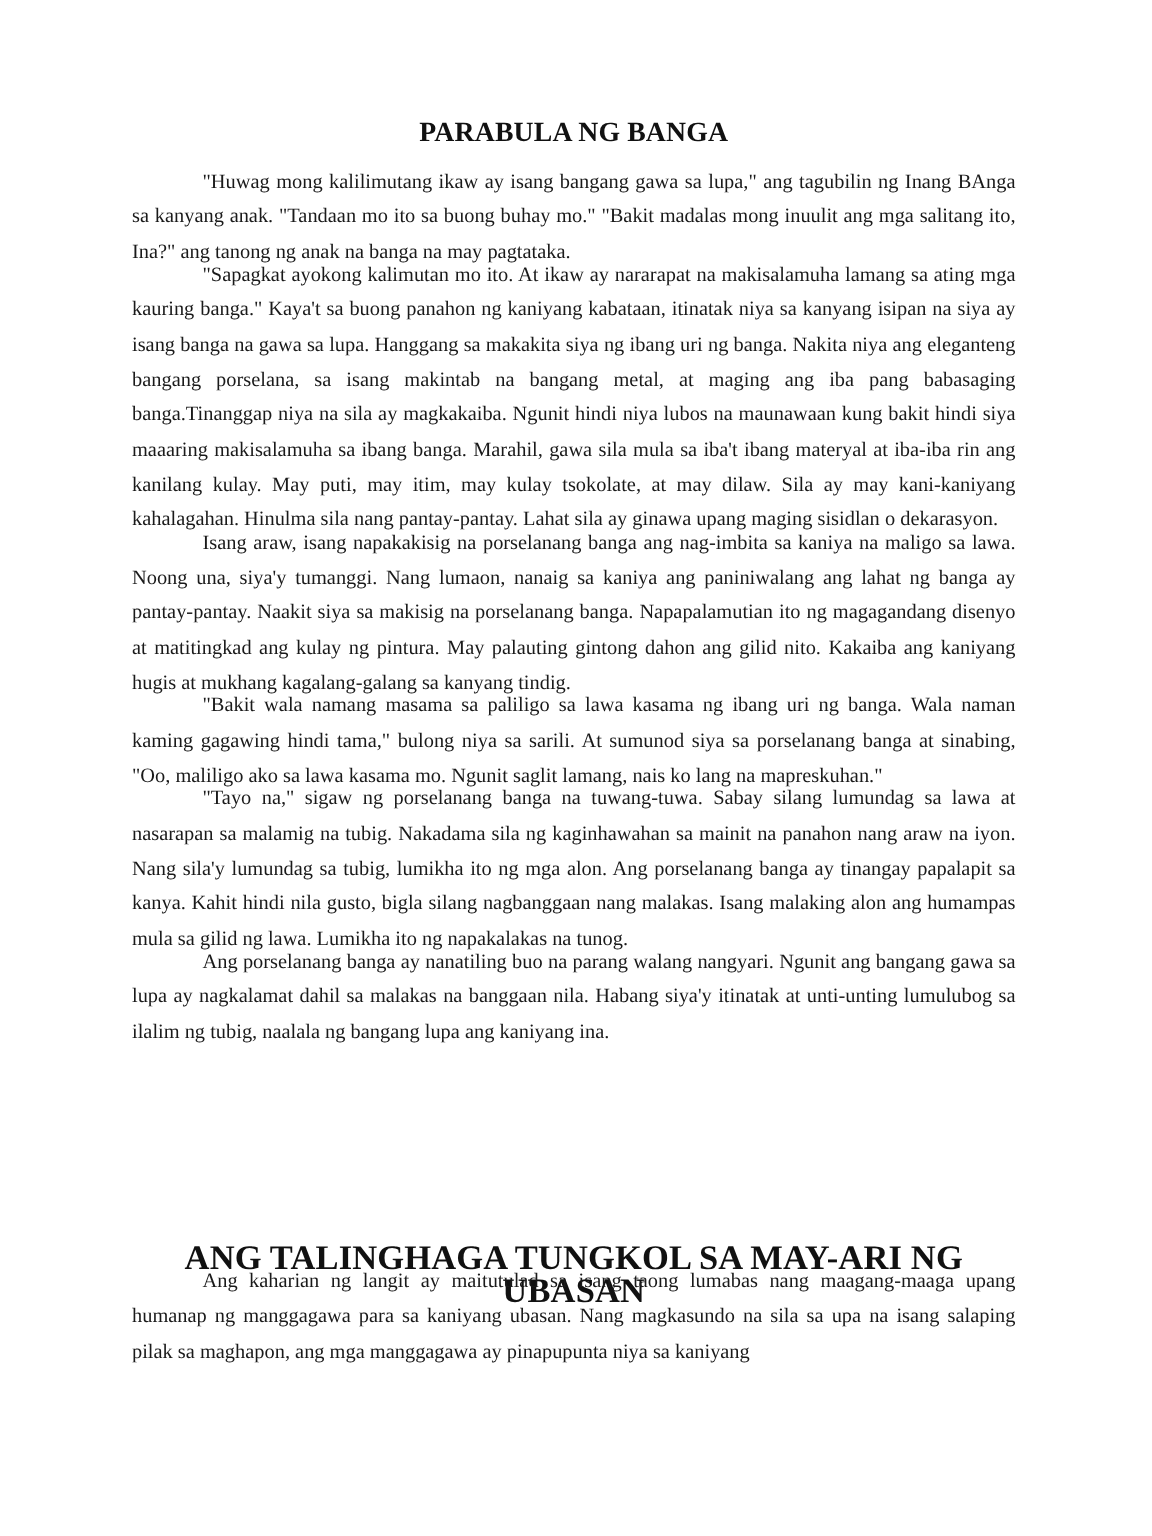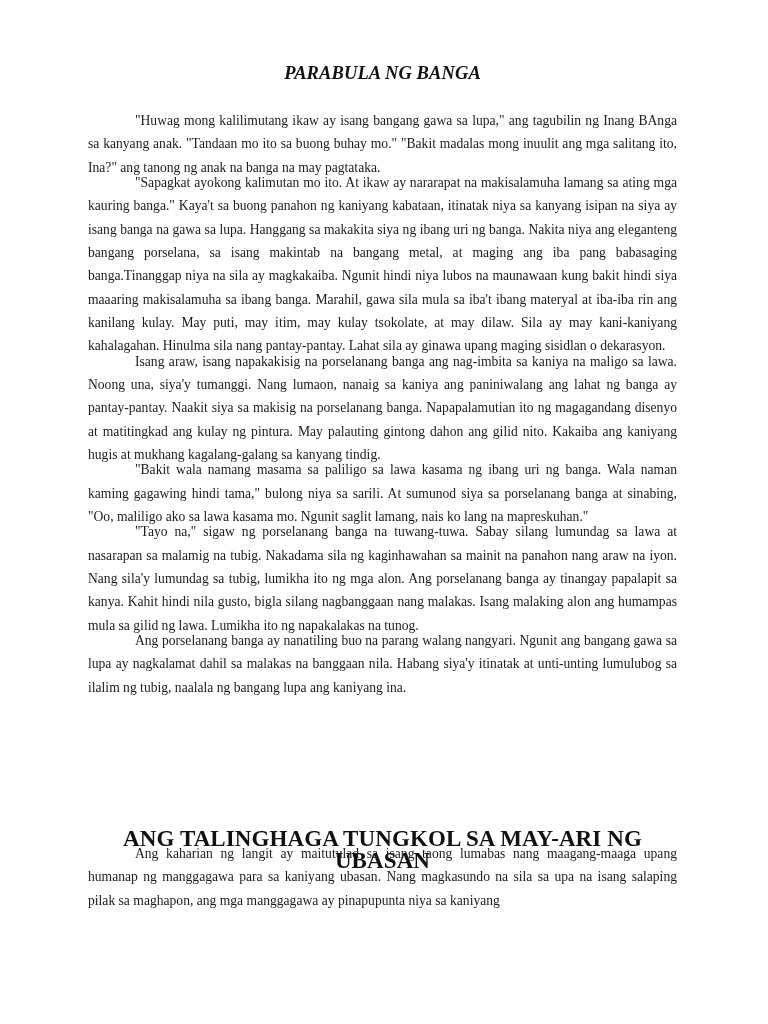--- a/index.html
+++ b/index.html
@@ -24,25 +24,24 @@
     .title {
       margin: 0;
       text-align: center;
       font-weight: bold;
       font-size: 18.5px;
       letter-spacing: 0.1px;
       color: #111111;
     }
     #title1 {
       position: absolute;
-      top: 62px;
+      top: 78px;
       left: 0;
       width: 589px;
       line-height: 22px;
-      font-style: italic;
     }
     #title2 {
       position: absolute;
       top: 828px;
       left: 0;
       width: 589px;
       line-height: 22px;
       font-size: 23px;
     }
     .section {

